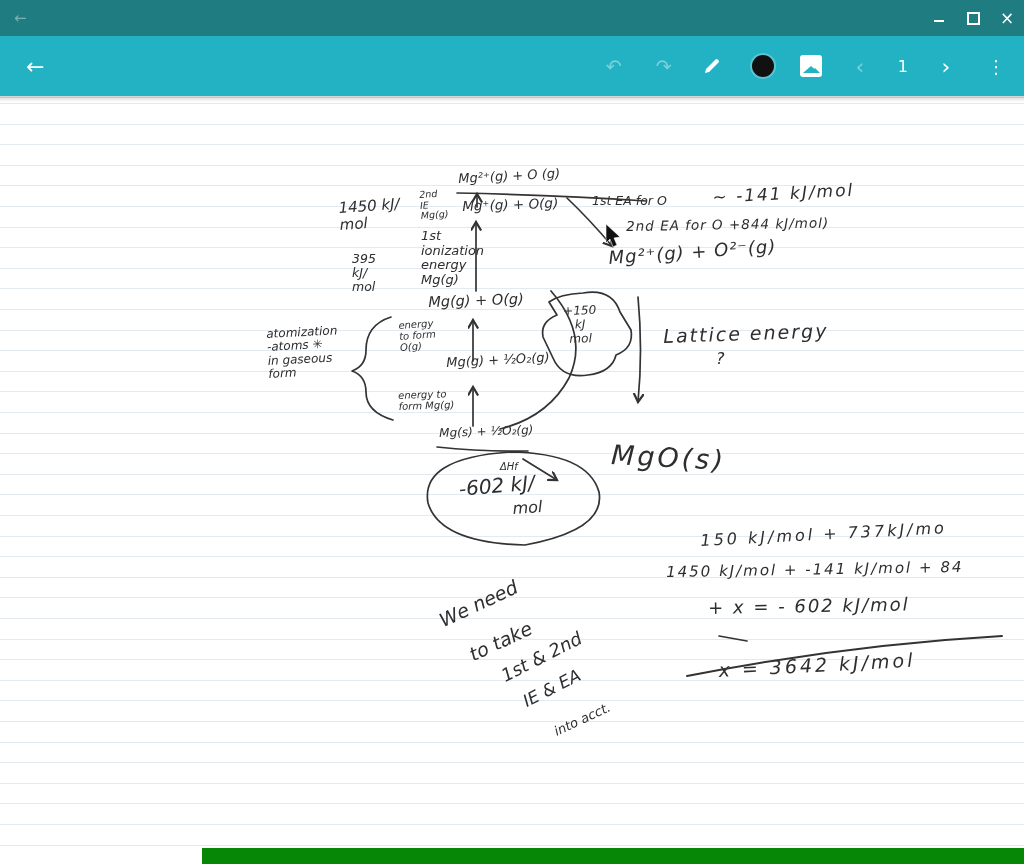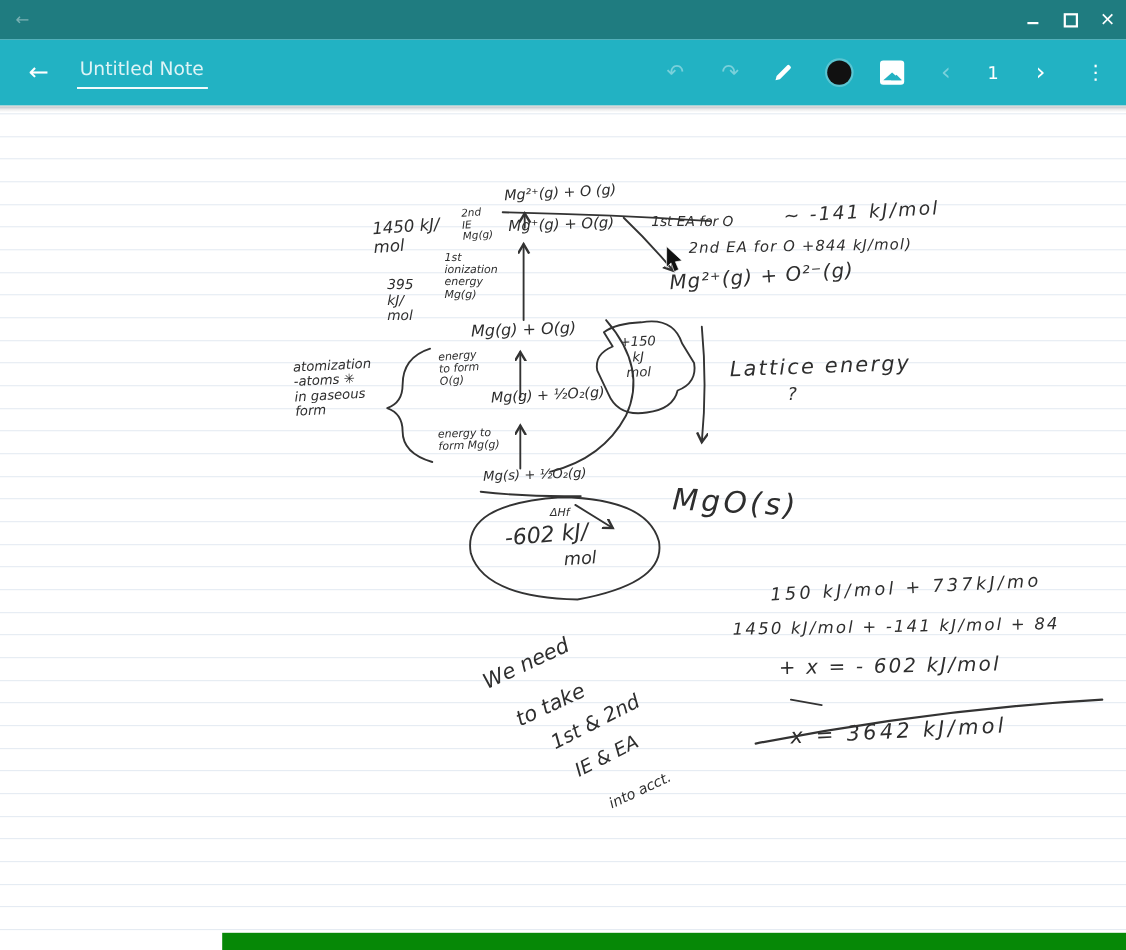--- a/index.html
+++ b/index.html
@@ -68,21 +68,20 @@
         </span>
       <span class="win-btn">
           <span class="max-glyph"></span>
         </span>
       <span class="win-btn">×</span>
     </div>
   </div>
 
   <div class="toolbar">
     <span class="tb-back">←</span>
-    <span class="tb-title">Untitled Note</span>
     <div class="tb-right">
       <span class="tb-ic dim">↶</span>
       <span class="tb-ic dim">↷</span>
       <span class="tb-ic pen-ic">
         <svg width="20" height="20" viewBox="0 0 20 20">
           <path d="M3 17l1-4 9.5-9.5a1.6 1.6 0 0 1 2.3 0l0.7 0.7a1.6 1.6 0 0 1 0 2.3L7 16z" fill="#fff"></path>
         </svg>
       </span>
       <span class="color-dot"></span>
       <span class="img-ic">
@@ -99,21 +98,21 @@
   <div class="canvas"></div>
   <div class="tb-shadow"></div>
 
   <div class="hw" style="left:458px;top:172px;font-size:13px;transform:rotate(-3deg);">Mg²⁺(g)  + O  (g)</div>
   <div class="hw" style="left:338px;top:200px;font-size:15px;transform:rotate(-4deg);">1450 kJ/
    mol</div>
   <div class="hw" style="left:419px;top:190px;font-size:9.5px;transform:rotate(-4deg);">2nd
 IE
 Mg(g)</div>
   <div class="hw" style="left:462px;top:199px;font-size:13.5px;transform:rotate(-2deg);">Mg⁺(g) + O(g)</div>
-  <div class="hw" style="left:404px;top:229px;font-size:10px;font-style:italic;">1st
+  <div class="hw" style="left:421px;top:229px;font-size:13px;font-style:italic;">1st
 ionization
 energy
 Mg(g)</div>
   <div class="hw" style="left:352px;top:252px;font-size:12.5px;">395
 kJ/
  mol</div>
   <div class="hw" style="left:592px;top:194px;font-size:12.5px;">1st EA for O</div>
   <div class="hw" style="left:712px;top:188px;font-size:17px;transform:rotate(-3deg);letter-spacing:2px;">~ -141 kJ/mol</div>
   <div class="hw" style="left:626px;top:219px;font-size:13.5px;transform:rotate(-1deg);letter-spacing:1px;">2nd  EA for O   +844 kJ/mol)</div>
   <div class="hw" style="left:608px;top:248px;font-size:18px;transform:rotate(-4deg);letter-spacing:1px;">Mg²⁺(g) + O²⁻(g)</div>

